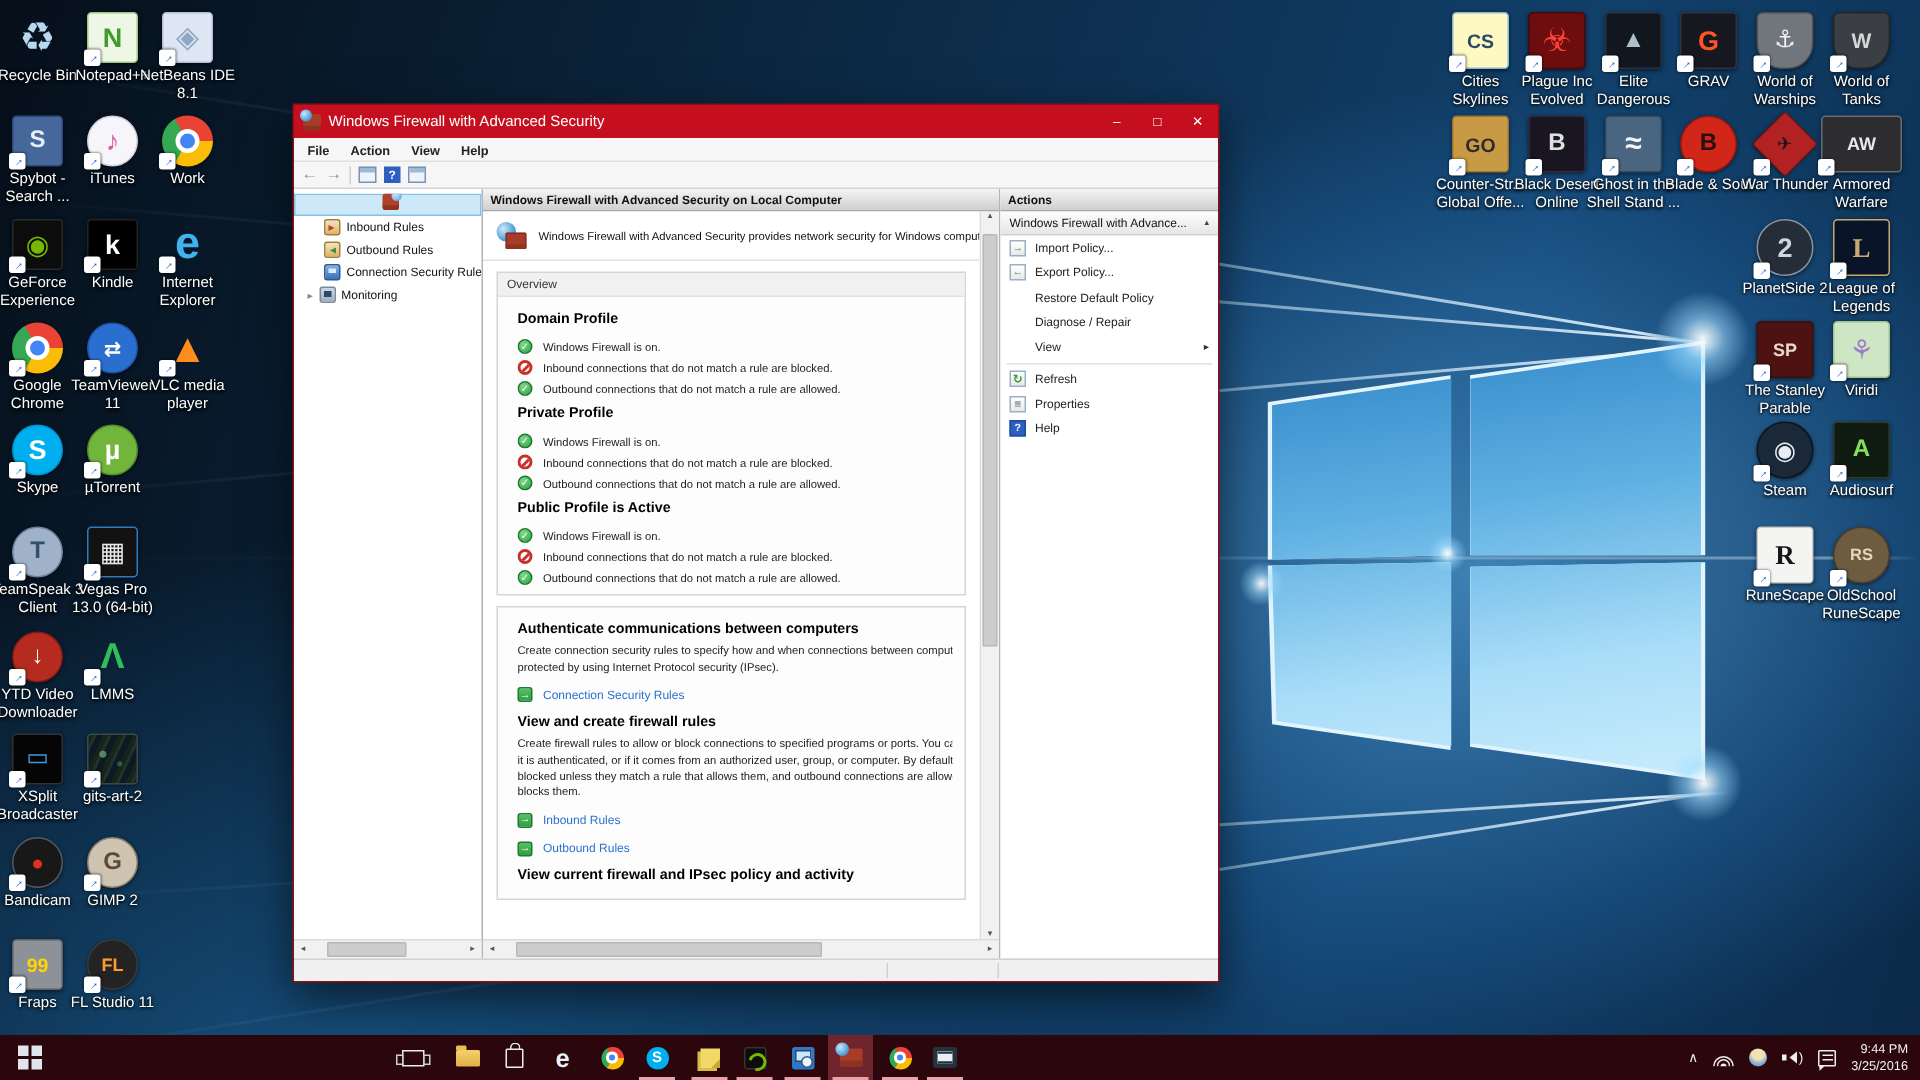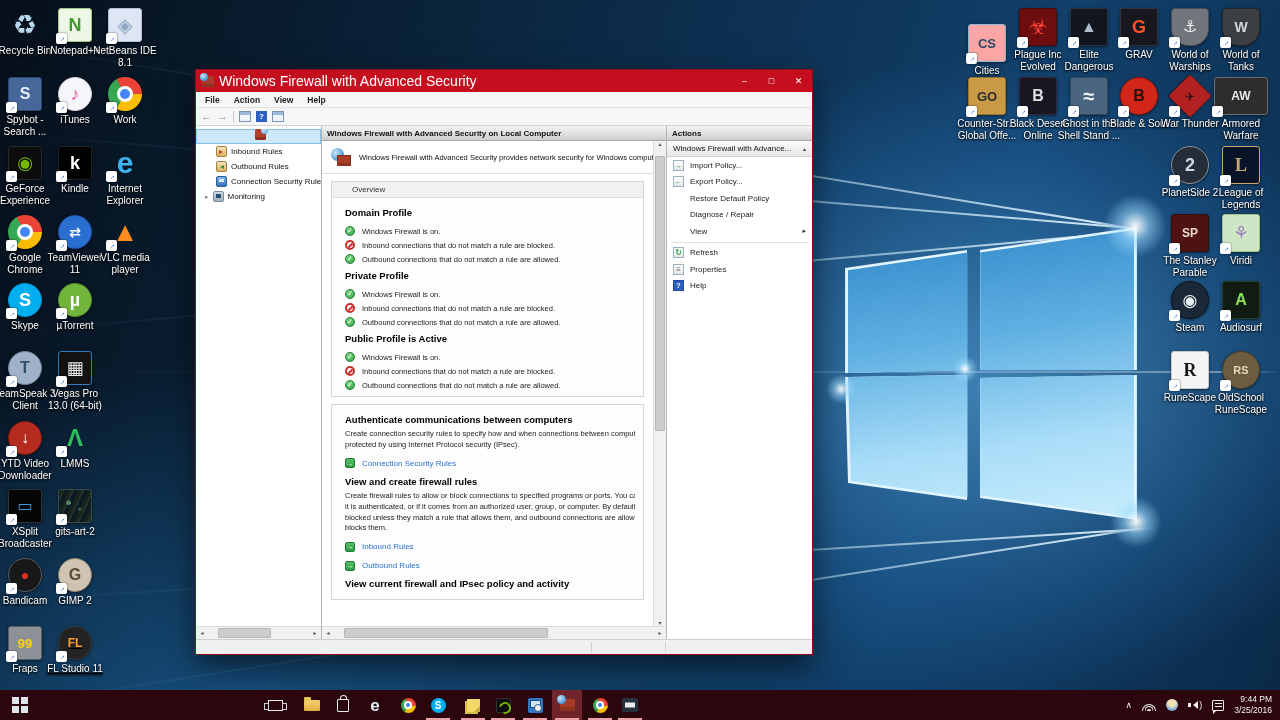--- a/index.html
+++ b/index.html
@@ -47,21 +47,21 @@
 
   
   #win{position:absolute;left:196px;top:70px;width:616px;height:584px;background:#f0f0f0;
     display:flex;flex-direction:column;font-size:8px;color:#111;
     box-shadow:0 0 0 1px #8f0d18,0 10px 28px rgba(0,0,0,.6);}
   .titlebar{height:22px;background:#c50f1f;display:flex;align-items:center;flex:none;}
   .fw-mini{width:12px;height:11px;margin:0 5px 0 6px;background:#a83c28;border-radius:1px;position:relative;flex:none;
     box-shadow:inset 0 -3px 0 #8f3220;}
   .fw-mini::before{content:"";position:absolute;left:-2px;top:-3px;width:8px;height:8px;border-radius:50%;
     background:radial-gradient(circle at 35% 35%,#c8e6fa,#4e9fd6 65%,#2a6ca8);}
-  .wtitle{color:#fff;font-size:14px;}
+  .wtitle{color:#fff;font-size:10px;}
   .tbtns{margin-left:auto;display:flex;height:22px;}
   .tbtn{width:27px;height:22px;display:flex;align-items:center;justify-content:center;color:#fff;font-size:9px;}
   .menubar{height:16px;background:#f6f6f6;border-bottom:1px solid #e2e2e2;display:flex;align-items:center;
     font-size:8.5px;color:#222;flex:none;padding-left:2px;}
   .mitem{padding:0 7px;font-weight:bold;}
   .toolbar{height:18px;background:#f6f6f6;border-bottom:1px solid #d4d4d4;display:flex;align-items:center;
     gap:5px;padding:0 5px;flex:none;}
   .tb-arrow{color:#7f9f8c;font-size:11px;font-weight:bold;line-height:1;}
   .tb-sep{width:1px;height:12px;background:#cfcfcf;}
   .tb-win{width:12px;height:11px;border:1px solid #7a92b4;background:#eef4fb;box-shadow:inset 0 3px 0 #9db8d8;}
@@ -104,21 +104,21 @@
   .main-row{flex:1;display:flex;min-height:0;}
   .main-content{flex:1;overflow:hidden;position:relative;background:#fff;}
   .banner{display:flex;align-items:center;gap:8px;padding:7px 4px 7px 9px;border-bottom:1px solid #e0e0e0;
     font-size:7.5px;white-space:nowrap;overflow:hidden;}
   .fw-big{width:20px;height:18px;position:relative;flex:none;}
   .fw-big::before{content:"";position:absolute;left:0;top:0;width:13px;height:13px;border-radius:50%;
     background:radial-gradient(circle at 35% 35%,#cfe8fa,#4e9fd6 62%,#2a6ca8);}
   .fw-big::after{content:"";position:absolute;right:0;bottom:0;width:14px;height:11px;background:#a83c28;
     box-shadow:inset 0 -3px 0 #8f3220,inset 0 0 0 1px #7a2d1d;border-radius:1px;}
   .groupbox{margin:7px 9px 6px 9px;border:1px solid #d5d5d5;background:#fdfdfd;}
-  .group-title{background:#f1f1f1;border-bottom:1px solid #e2e2e2;padding:3px 20px;font-size:8px;color:#333;}
+  .group-title{background:#f1f1f1;border-bottom:1px solid #e2e2e2;padding:3px 6px;font-size:8px;color:#333;}
   .group-body{padding:3px 8px 6px 13px;}
   .sec-h{font-size:9.5px;font-weight:bold;margin:6px 0 4px 0;color:#000;white-space:nowrap;overflow:hidden;}
   .item{display:flex;align-items:flex-end;gap:7px;height:14px;font-size:7.5px;color:#222;white-space:nowrap;overflow:hidden;}
   .ok{width:10px;height:10px;border-radius:50%;flex:none;color:#fff;font-size:7px;display:flex;align-items:center;
     justify-content:center;background:radial-gradient(circle at 35% 30%,#7fd98a,#2fa344);border:1px solid #1f7a31;}
   .blk{width:10px;height:10px;border-radius:50%;flex:none;background:#fff;border:2px solid #c8302a;position:relative;overflow:hidden;}
   .blk::after{content:"";position:absolute;left:-2px;top:2px;width:12px;height:2px;background:#c8302a;transform:rotate(-45deg);}
   .pline{font-size:7.5px;color:#222;line-height:1.45;white-space:nowrap;overflow:hidden;}
   .linkrow{display:flex;align-items:center;gap:7px;margin:6px 0 2px 0;height:13px;}
   .golink{width:10px;height:10px;border-radius:2px;flex:none;color:#fff;font-size:7px;display:flex;align-items:center;
@@ -480,36 +480,36 @@
         <div class="iconbox" style="height: 34px; width: 34px;">
           <div class="tile" style="background: rgb(140, 146, 152); border: 1px solid rgb(90, 95, 102);">
             <span class="glyph" style="color: rgb(255, 212, 0); font-size: 13px; font-weight: bold;">99</span>
           </div>
           <div class="sc-arrow">
             <span>→</span>
           </div>
         </div>
         <div class="dlabel">Fraps</div>
       </div>
-      <div class="desktop-icon" style="left: 43px; top: 626px; text-decoration: underline;">
+      <div class="desktop-icon" style="left: 43px; top: 626px;">
         <div class="iconbox" style="height: 34px; width: 34px;">
           <div class="tile" style="background: rgb(35, 35, 35); border: 1px solid rgb(58, 58, 58); border-radius: 50%;">
             <span class="glyph" style="color: rgb(255, 154, 46); font-size: 12px; font-weight: bold;">FL</span>
           </div>
           <div class="sc-arrow">
             <span>→</span>
           </div>
         </div>
         <div class="dlabel">FL Studio 11</div>
       </div>
     </div>
   <div id="desk-right">
       <div class="desktop-icon" style="left: 955px; top: 8px;">
         <div class="iconbox" style="height: 38px; width: 38px;">
-          <div class="tile" style="background: #fca5a5; border: 1px solid rgb(138, 184, 208); margin-top: 16px;">
+          <div class="tile" style="background: #fef9c3; border: 1px solid rgb(138, 184, 208);">
             <span class="glyph" style="color: rgb(43, 74, 99); font-size: 13px; font-weight: bold;">CS</span>
           </div>
           <div class="sc-arrow">
             <span>→</span>
           </div>
         </div>
         <div class="dlabel">Cities Skylines</div>
       </div>
       <div class="desktop-icon" style="left: 1006px; top: 8px;">
         <div class="iconbox" style="height: 38px; width: 38px;">

